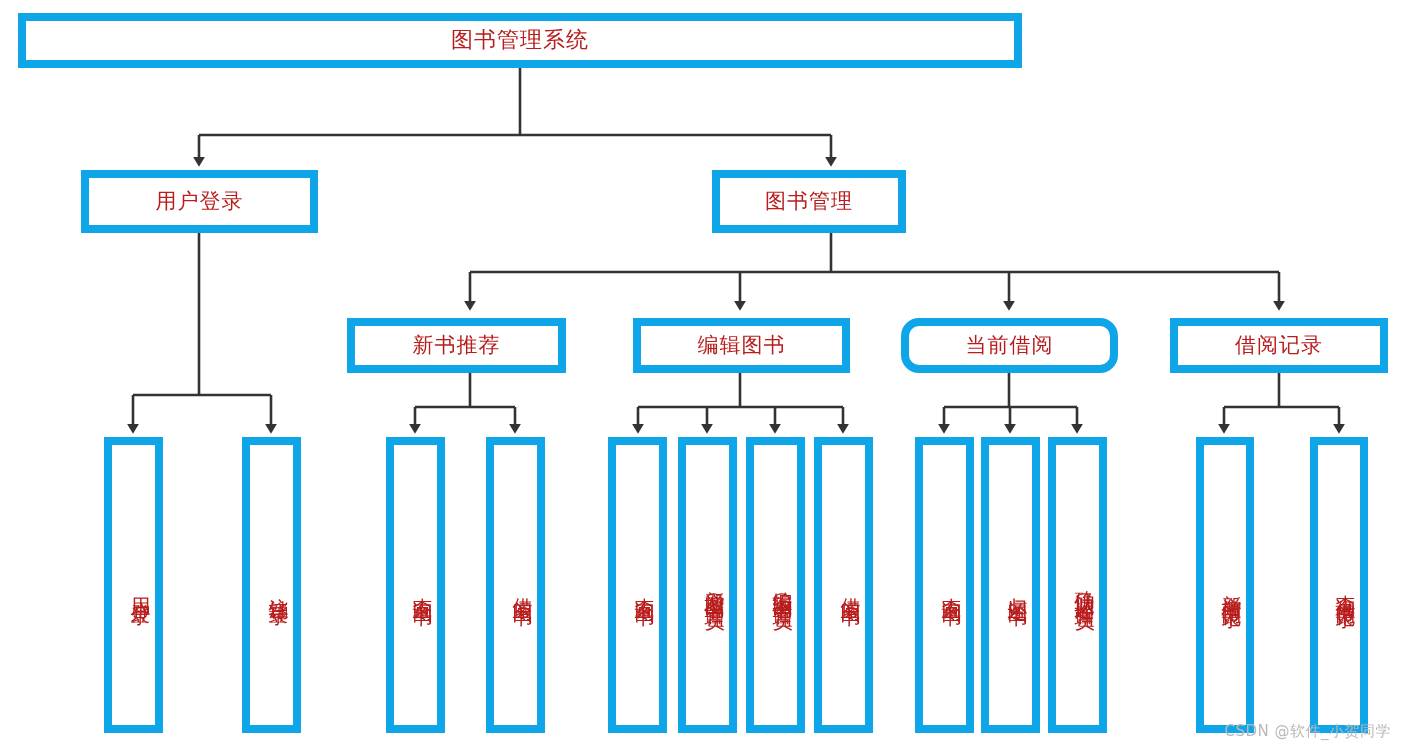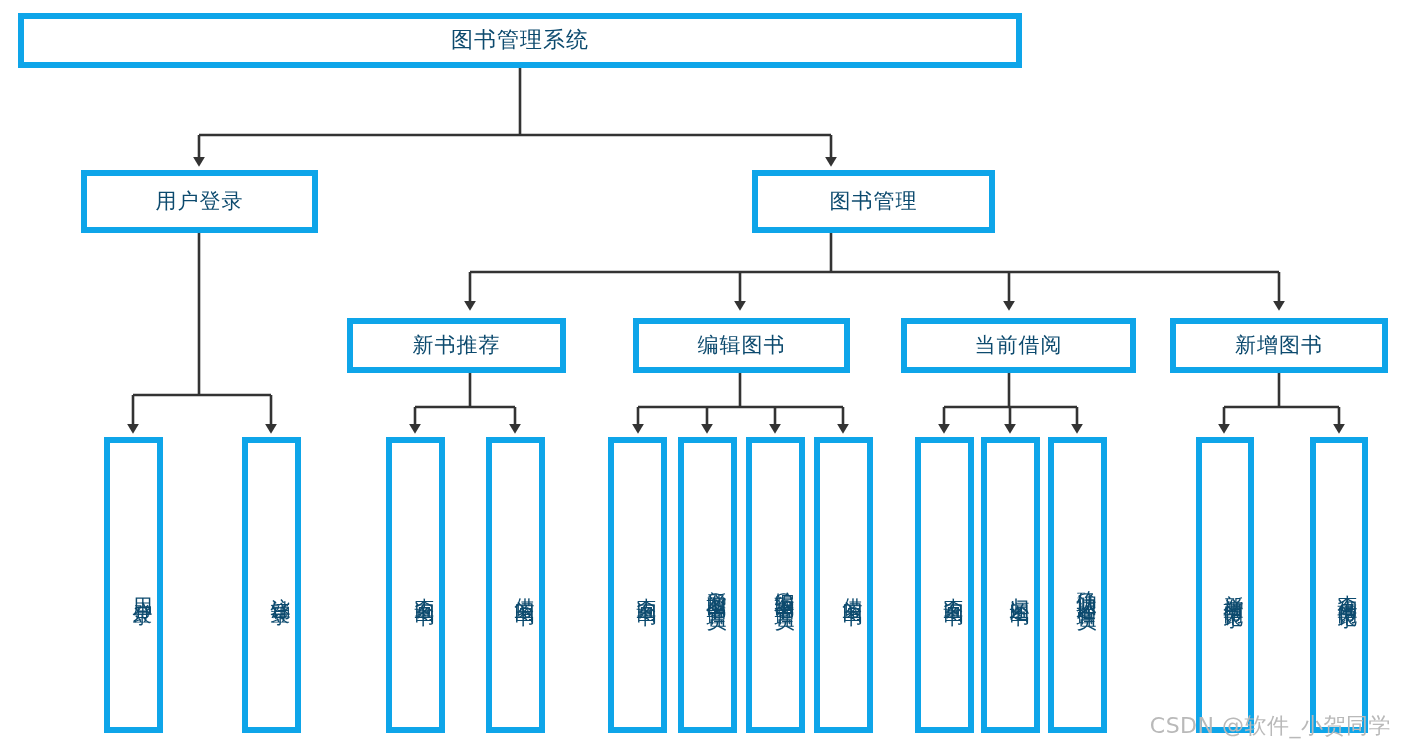--- a/index.html
+++ b/index.html
@@ -23,25 +23,25 @@
     left: 0;
     top: 0;
     width: 1405px;
     height: 747px;
     pointer-events: none;
   }
   .node {
     position: absolute;
     box-sizing: border-box;
     background: #ffffff;
-    border: 6px solid #0ea5e9;
+    border: 8px solid #0ea5e9;
     display: flex;
     align-items: center;
     justify-content: center;
-    color: #0c4a6e;
+    color: #b91c1c;
     text-align: right;
   }
   .node.horiz {
     font-size: 21px;
     letter-spacing: 1px;
     line-height: 1.2;
   }
   .node.root {
     font-size: 22px;
   }
@@ -57,21 +57,21 @@
   .node.vert .vlabel {
     writing-mode: vertical-rl;
     text-orientation: upright;
     display: block;
     white-space: nowrap;
   }
   .watermark {
     position: absolute;
     right: 14px;
     bottom: 6px;
-    font-size: 22px;
+    font-size: 15px;
     color: #b9b9b9;
     letter-spacing: 0.5px;
     white-space: nowrap;
     font-family: "DejaVu Sans", "Liberation Sans", sans-serif;
     text-align: center;
   }
 </style>
 </head>
 <body>
 
@@ -127,35 +127,35 @@
     </g>
   </svg>
 
   <div class="node horiz root" style="left:18px; top:13px; width:1004px; height:55px;">
     <span>图书管理系统</span>
   </div>
 
   <div class="node horiz" style="left:81px; top:170px; width:237px; height:63px;">
     <span>用户登录</span>
   </div>
-  <div class="node horiz" style="left:712px; top:170px; width:243px; height:63px;margin-left:40px;">
+  <div class="node horiz" style="left:712px; top:170px; width:194px; height:63px;">
     <span>图书管理</span>
   </div>
 
   <div class="node horiz" style="left:347px; top:318px; width:219px; height:55px;">
     <span>新书推荐</span>
   </div>
   <div class="node horiz" style="left:633px; top:318px; width:217px; height:55px;">
     <span>编辑图书</span>
   </div>
-  <div class="node horiz" style="left:901px; top:318px; width:235px; height:55px;">
+  <div class="node horiz" style="left:901px; top:318px; width:217px; height:55px;border-radius:18px;">
     <span>当前借阅</span>
   </div>
   <div class="node horiz" style="left:1170px; top:318px; width:218px; height:55px;">
-    <span>新增图书</span>
+    <span>借阅记录</span>
   </div>
 
   <div class="node vert" style="left:104px; top:437px; width:59px; height:296px;">
     <span class="vlabel">用户登录</span>
   </div>
   <div class="node vert" style="left:242px; top:437px; width:59px; height:296px;">
     <span class="vlabel">注销登录</span>
   </div>
 
   <div class="node vert" style="left:386px; top:437px; width:59px; height:296px;">

